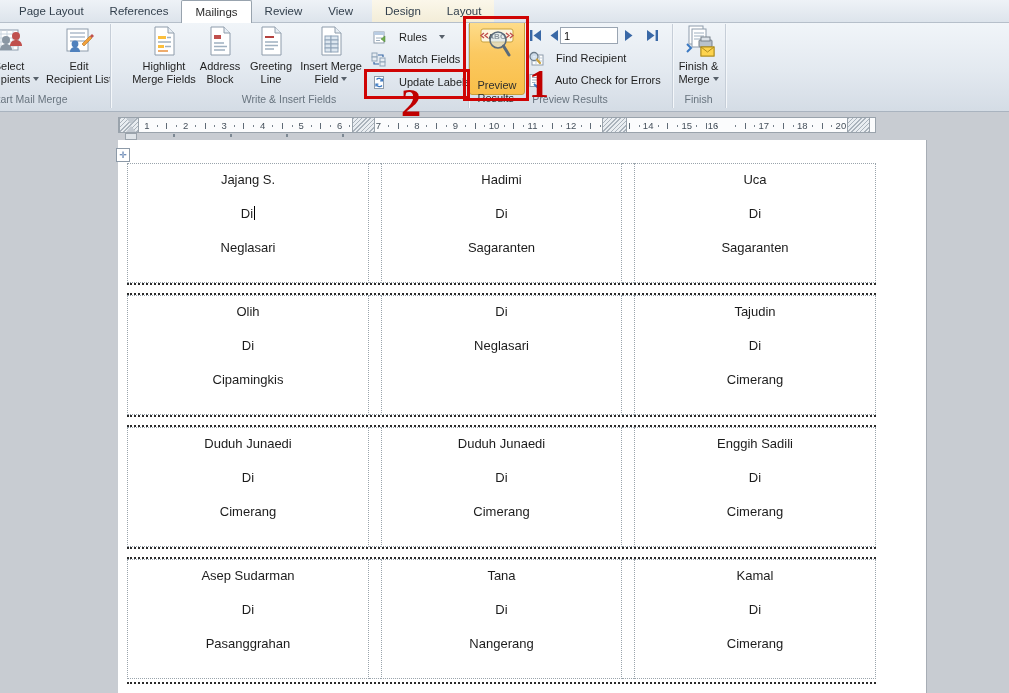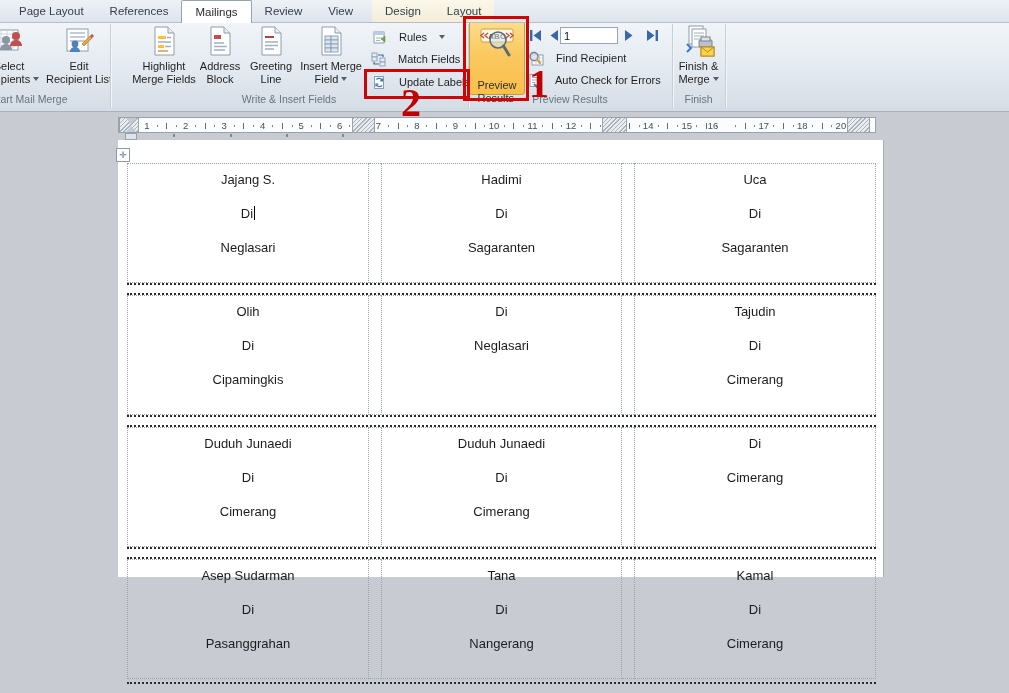--- a/index.html
+++ b/index.html
@@ -64,22 +64,22 @@
   .ind-bot{position:absolute;left:7px;bottom:0;width:0;height:0;z-index:3;
     border-left:5px solid transparent;border-right:5px solid transparent;border-bottom:6px solid #c3cad2;}
   .ind-box{position:absolute;left:125px;top:21px;width:10px;height:5px;background:#dfe4e9;
     border:1px solid #9aa3ac;}
   .rtabstop{position:absolute;top:22px;width:2px;height:3px;background:#7c8893;}
 
   .movehandle{position:absolute;left:116px;top:36px;width:12px;height:12px;background:#fff;
     border:1px solid #8d9aa8;z-index:4;display:flex;align-items:center;justify-content:center;
     font-size:9px;color:#4a6fa5;line-height:9px;cursor:move;}
 
-  .page{position:absolute;left:118px;top:28px;width:765px;height:437px;background:#ffffff;
-    border-right:1px solid #a7adb5;}
+  .page{position:absolute;left:118px;top:28px;width:765px;height:554px;background:#ffffff;
+    border-right:1px solid #a7adb5;padding-left:43px;}
 
   .mtable{position:absolute;left:9px;top:23px;width:749px;}
   .lrow{display:flex;height:120px;}
   .lcell{width:242px;box-sizing:border-box;border:1px dotted #9aa4ac;text-align:center;}
   .lcell.mid{width:241px;}
   .gcell{width:12px;box-sizing:border-box;border-top:1px dotted #9aa4ac;border-bottom:1px dotted #9aa4ac;}
   .lline{height:17px;line-height:17px;margin-top:17px;font-size:13px;color:#1c1c1c;}
   .lline:first-child{margin-top:7px;}
   .rowspacer{height:12px;box-sizing:border-box;border-top:2px dotted #2a2a2a;border-bottom:2px dotted #2a2a2a;}
   .endspacer{height:9px;margin-top:3px;box-sizing:border-box;border-top:2px dotted #2a2a2a;}
@@ -493,20 +493,21 @@
             <div class="lline">Cimerang</div>
           </div>
           <div class="gcell"></div>
           <div class="lcell mid">
             <div class="lline">Duduh Junaedi</div>
             <div class="lline">Di</div>
             <div class="lline">Cimerang</div>
           </div>
           <div class="gcell"></div>
           <div class="lcell">
+            <div class="lline">Enggih Sadili</div>
             <div class="lline">Di</div>
             <div class="lline">Cimerang</div>
           </div>
         </div>
         <div class="rowspacer"></div>
 
         <div class="lrow">
           <div class="lcell">
             <div class="lline">Asep Sudarman</div>
             <div class="lline">Di</div>

